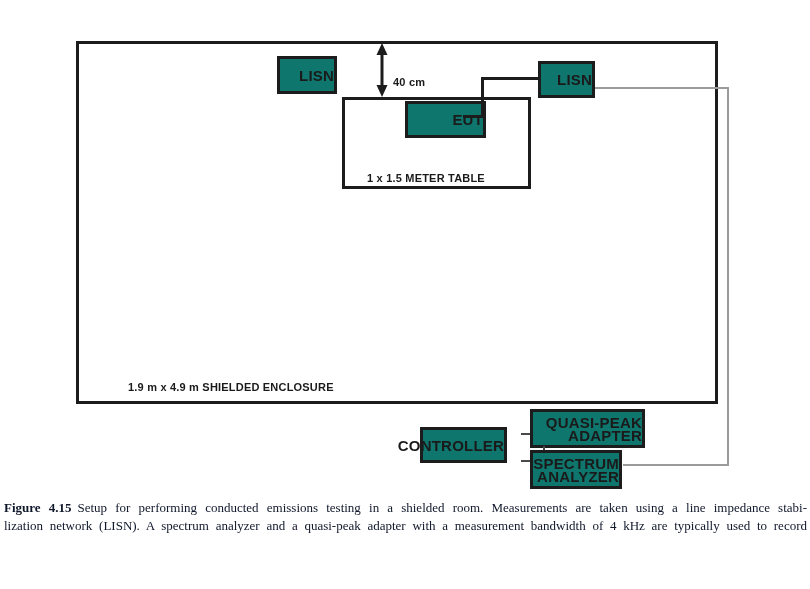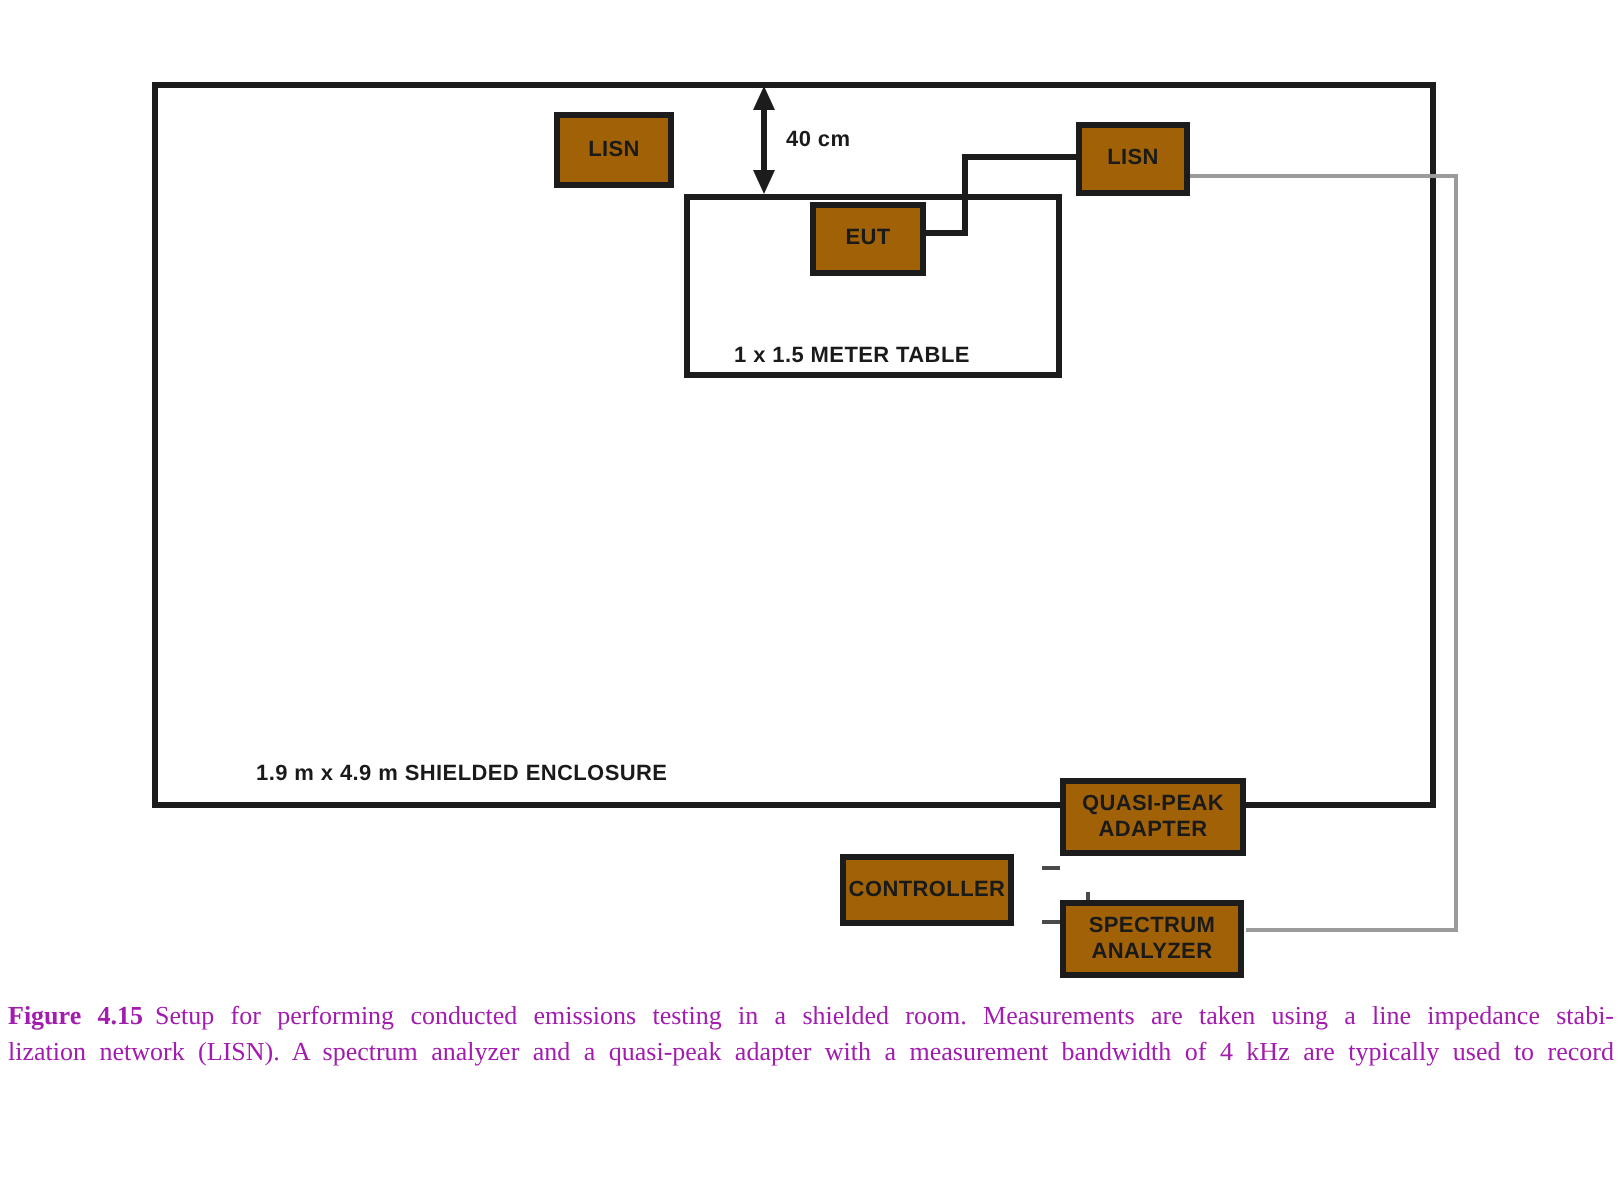--- a/index.html
+++ b/index.html
@@ -8,28 +8,28 @@
     width: 810px;
     height: 589px;
     background: #ffffff;
     overflow: hidden;
     font-family: "Liberation Sans", "DejaVu Sans", sans-serif;
     color: #1a1a1a;
   }
   .box {
     position: absolute;
     border: 3px solid #1c1c1c;
-    background: #a16207;
+    background: #0f766e;
     box-sizing: border-box;
     display: flex;
-    align-items: center;
+    align-items: flex-end;
     justify-content: center;
     flex-direction: column;
     font-weight: bold;
-    font-size: 11px;
+    font-size: 15px;
     letter-spacing: 0.2px;
     text-align: center;
     line-height: 13px;
   }
   .rect-outline {
     position: absolute;
     border: 3px solid #1c1c1c;
     background: transparent;
     box-sizing: border-box;
   }
@@ -44,21 +44,21 @@
     white-space: nowrap;
   }
   .caption {
     position: absolute;
     left: 4px;
     top: 499px;
     width: 803px;
     font-family: "Liberation Serif", "DejaVu Serif", serif;
     font-size: 13px;
     line-height: 18px;
-    color: #a21caf;
+    color: #0f172a;
   }
   .cap-line-justify {
     text-align: justify;
     text-align-last: justify;
   }
   .cap-fig { font-weight: bold; margin-right: 6px; }
 </style>
 </head>
 <body>
 
@@ -68,47 +68,47 @@
   <div class="dlabel" style="left:128px; top:381px;">1.9 m x 4.9 m SHIELDED ENCLOSURE</div>
 
   <div class="rect-outline" style="left:342px; top:97px; width:189px; height:92px;"></div>
   <div class="dlabel" style="left:367px; top:172px;">1 x 1.5 METER TABLE</div>
 
   <svg style="position:absolute; left:372px; top:43px;" width="20" height="54" viewBox="0 0 20 54">
     <line x1="10" y1="5" x2="10" y2="49" stroke="#1c1c1c" stroke-width="3"></line>
     <polygon points="10,0 4.5,12 15.5,12" fill="#1c1c1c"></polygon>
     <polygon points="10,54 4.5,42 15.5,42" fill="#1c1c1c"></polygon>
   </svg>
-  <div class="dlabel" style="left:393px; top:64px;">40 cm</div>
+  <div class="dlabel" style="left:393px; top:76px;">40 cm</div>
 
   <div class="box" style="left:277px; top:56px; width:60px; height:38px;">
     <span>LISN</span>
   </div>
 
-  <div class="box" style="left:405px; top:101px; width:58px; height:37px;">
+  <div class="box" style="left:405px; top:101px; width:81px; height:37px;">
     <span>EUT</span>
   </div>
 
   <div class="box" style="left:538px; top:61px; width:57px; height:37px;">
     <span>LISN</span>
   </div>
 
   <div class="seg" style="left:463px; top:115px; width:21px; height:3px;"></div>
   <div class="seg" style="left:481px; top:77px; width:3px; height:41px;"></div>
   <div class="seg" style="left:481px; top:77px; width:57px; height:3px;"></div>
 
   <div class="cable" style="left:595px; top:87px; width:134px; height:2px;"></div>
   <div class="cable" style="left:727px; top:87px; width:2px; height:379px;"></div>
   <div class="cable" style="left:623px; top:464px; width:106px; height:2px;"></div>
 
   <div class="box" style="left:420px; top:427px; width:87px; height:36px;">
     <span>CONTROLLER</span>
   </div>
 
-  <div class="box" style="left:530px; top:389px; width:93px; height:39px;">
+  <div class="box" style="left:530px; top:409px; width:115px; height:39px;">
     <span>QUASI-PEAK</span>
     <span>ADAPTER</span>
   </div>
 
   <div class="box" style="left:530px; top:450px; width:92px; height:39px;">
     <span>SPECTRUM</span>
     <span>ANALYZER</span>
   </div>
 
   <div class="conn" style="left:521px; top:433px; width:9px; height:2px;"></div>

